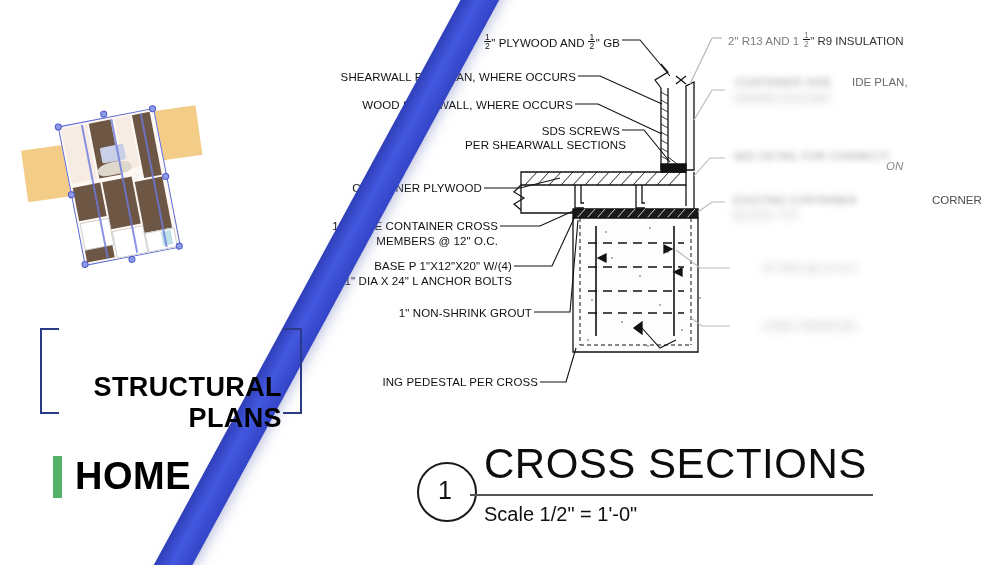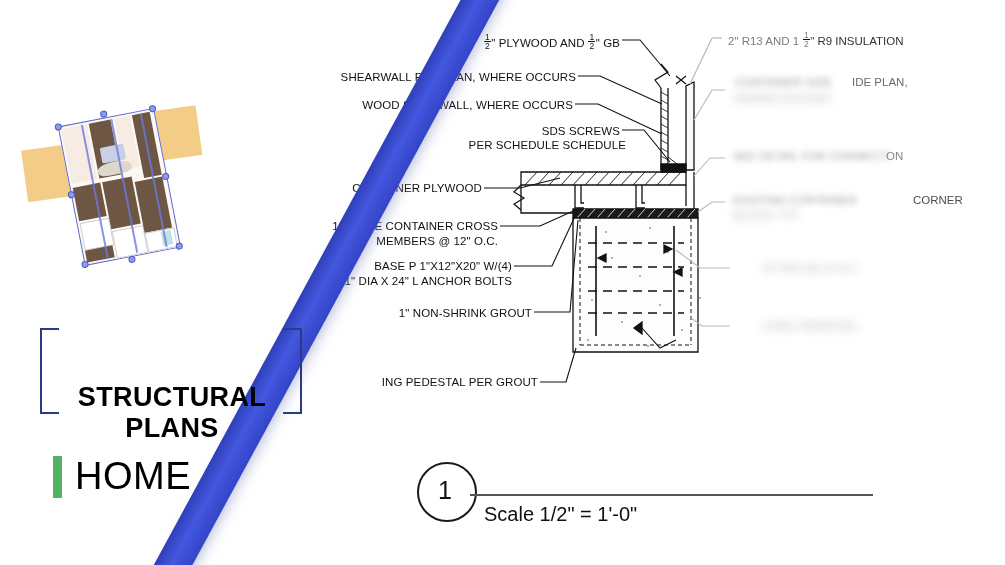--- a/index.html
+++ b/index.html
@@ -48,28 +48,28 @@
   .blur2{filter:blur(4.6px);opacity:.5;}
   .sharp-tail{position:absolute;font-size:11.5px;color:#333;white-space:nowrap;}
 
   
   .badge{position:absolute;left:40px;top:328px;width:262px;height:82px;}
   .brk{position:absolute;width:17px;height:82px;border:2.5px solid #2a3a86;}
   .brk.l{left:0;border-right:none;}
   .brk.r{right:0;border-left:none;}
   .badge .l1{position:absolute;left:22px;top:6px;width:220px;text-align:center;
              font-size:26px;letter-spacing:1.2px;color:#111;font-weight:300;}
-  .badge .l2{position:absolute;left:22px;top:54px;width:220px;text-align:center;
+  .badge .l2{position:absolute;left:22px;top:44px;width:220px;text-align:right;
              font-size:27px;letter-spacing:.4px;color:#000;font-weight:700;}
 
   
   .brandline{position:absolute;left:40px;top:455px;display:flex;align-items:center;}
   .brandline .t1{font-size:36px;font-weight:300;letter-spacing:1.5px;color:#111;}
   .brandline .bar{width:9px;height:42px;background:#53b265;margin:0 13px;}
-  .brandline .t2{font-size:38px;font-weight:400;letter-spacing:.5px;color:#000;}
+  .brandline .t2{font-size:38px;font-weight:700;letter-spacing:.5px;color:#000;}
 
   
   .tbubble{position:absolute;left:417px;top:462px;width:56px;height:56px;
            border:2px solid #1a1a1a;border-radius:50%;}
   .tnum{position:absolute;left:417px;top:462px;width:56px;height:56px;
         display:flex;align-items:center;justify-content:center;
         font-size:25px;color:#111;}
   .ttitle{position:absolute;left:484px;top:440px;font-size:42px;
           letter-spacing:.5px;color:#0d0d0d;font-weight:400;}
   .trule{position:absolute;left:470px;top:494px;width:403px;height:2px;background:#555;}
@@ -243,58 +243,59 @@
       <path d="M730,326 L702,326 L691,318"></path>
     </g>
   </svg>
 
   <div class="ann r" style="left:300px;top:33px;width:320px;">
     <span class="frac"><span class="n">1</span><span class="d">2</span></span><span>" PLYWOOD AND </span><span class="frac"><span class="n">1</span><span class="d">2</span></span><span>" GB</span>
   </div>
   <div class="ann r" style="left:260px;top:70px;width:316px;">SHEARWALL PER PLAN, WHERE OCCURS</div>
   <div class="ann r" style="left:260px;top:98px;width:313px;">WOOD STUD WALL, WHERE OCCURS</div>
   <div class="ann r" style="left:300px;top:124px;width:320px;">SDS SCREWS</div>
-  <div class="ann r" style="left:300px;top:138px;width:326px;">PER SCHEDULE SCHEDULE</div>
+  <div class="ann r" style="left:300px;top:138px;width:326px;">PER SHEARWALL SECTIONS</div>
   <div class="ann r" style="left:200px;top:181px;width:282px;">CONTAINER PLYWOOD</div>
   <div class="ann r" style="left:200px;top:219px;width:298px;">10 GAGE CONTAINER CROSS</div>
   <div class="ann r" style="left:200px;top:234px;width:298px;">MEMBERS @ 12" O.C.</div>
   <div class="ann r" style="left:200px;top:259px;width:312px;">BASE P 1"X12"X20" W/(4)</div>
   <div class="ann r" style="left:200px;top:274px;width:312px;">1" DIA X 24" L ANCHOR BOLTS</div>
   <div class="ann r" style="left:200px;top:306px;width:332px;">1" NON-SHRINK GROUT</div>
-  <div class="ann r" style="left:250px;top:375px;width:288px;">ING PEDESTAL PER GROUT</div>
+  <div class="ann r" style="left:250px;top:375px;width:288px;">ING PEDESTAL PER CROSS</div>
 
   <div class="sharp-tail" style="left:728px;top:31px;color:#7c7c7c;">
     <span>2" R13 AND 1 </span><span class="frac"><span class="n">1</span><span class="d">2</span></span><span style="color:#333;">" R9 INSULATION</span>
   </div>
 
   <div class="blur" style="left:735px;top:76px;">CONTAINER SIDE</div>
   <div class="sharp-tail" style="left:852px;top:76px;color:#6a6a6a;">IDE PLAN,</div>
   <div class="blur blur2" style="left:735px;top:92px;">WHERE OCCURS</div>
 
   <div class="blur" style="left:733px;top:150px;">SEE DETAIL FOR CONNECTI</div>
-  <div class="sharp-tail" style="left:886px;top:150px;color:#888;">ON</div>
+  <div class="sharp-tail" style="left:886px;top:160px;color:#888;font-style:italic;">ON</div>
 
   <div class="blur" style="left:733px;top:194px;">EXISTING CONTAINER</div>
-  <div class="sharp-tail" style="left:913px;top:194px;color:#4d4d4d;">CORNER</div>
+  <div class="sharp-tail" style="left:932px;top:194px;color:#4d4d4d;">CORNER</div>
   <div class="blur blur2" style="left:733px;top:209px;">BLOCK TYP.</div>
 
   <div class="blur blur2" style="left:762px;top:262px;">#4 TIES @ 12 O.C.</div>
   <div class="blur blur2" style="left:762px;top:320px;">CONC PEDESTAL</div>
 
   <div class="stripe"></div>
 
   <div class="badge">
     <div class="brk l"></div>
     <div class="brk r"></div>
     <div class="l2">STRUCTURAL PLANS</div>
   </div>
 
   <div class="brandline">
     <span class="bar"></span>
     <span class="t2">HOME</span>
   </div>
 
   <div class="tbubble"></div>
   <div class="tnum">1</div>
+  <div class="ttitle">CROSS SECTIONS</div>
   <div class="trule"></div>
   <div class="tscale">Scale 1/2" = 1'-0"</div>
 
 </div>
 
 </body></html>

